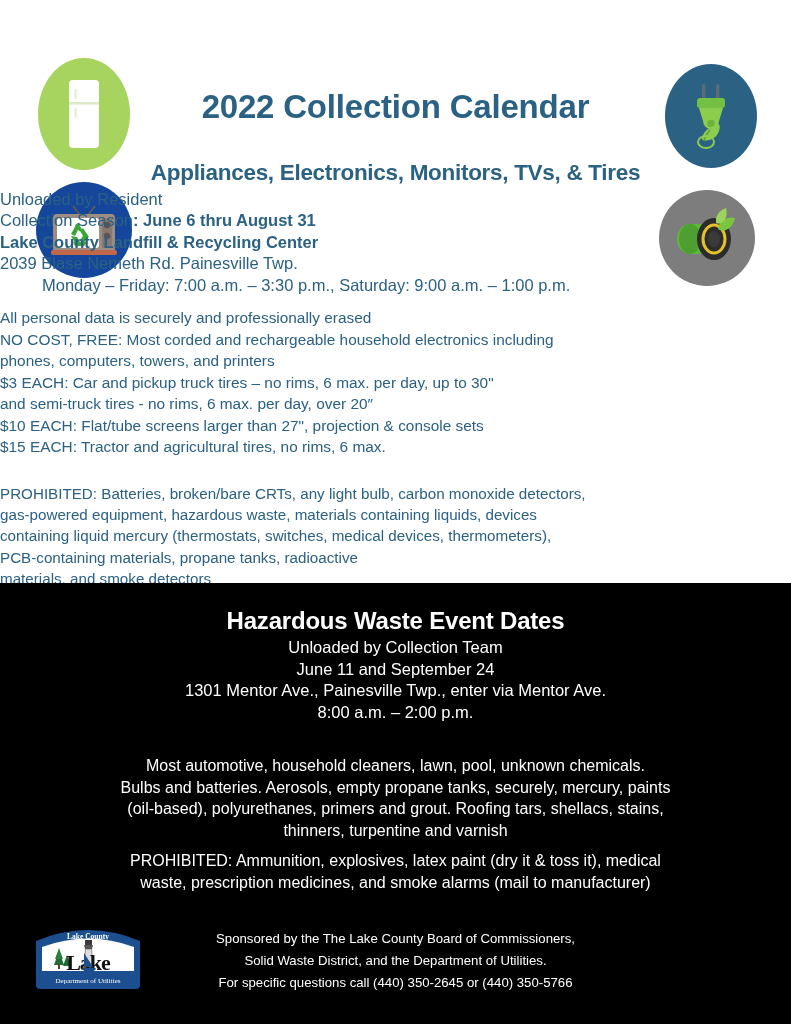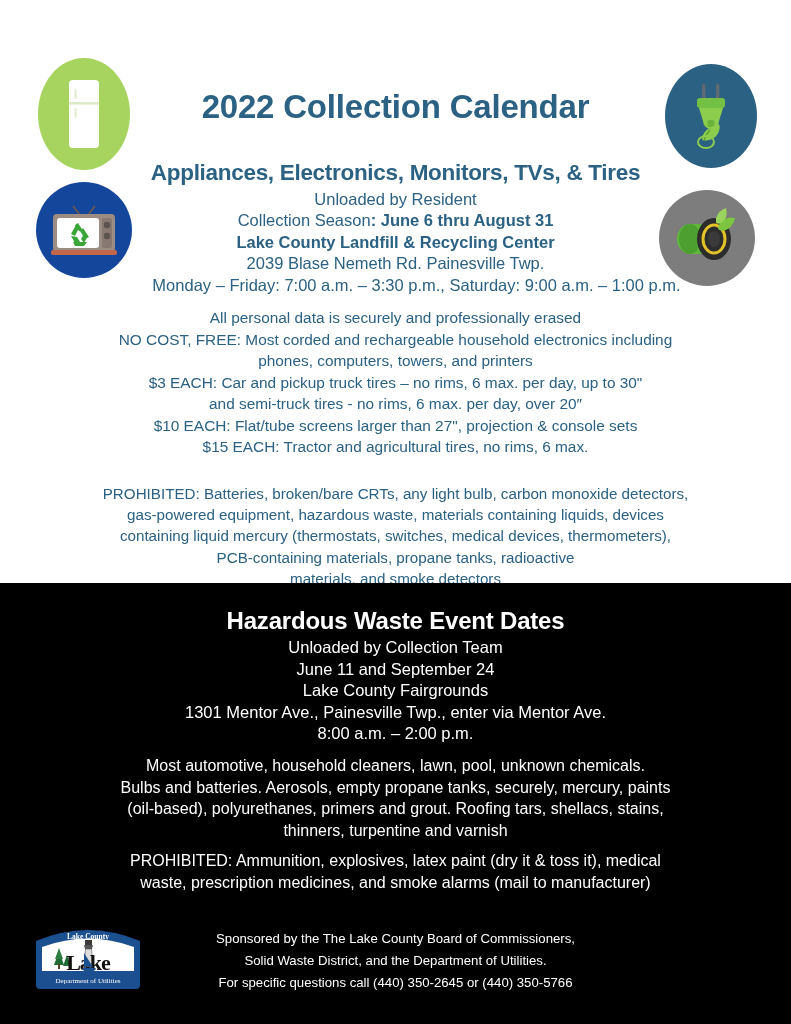--- a/index.html
+++ b/index.html
@@ -59,21 +59,21 @@
     text-align: center;
     font-size: 22.5px;
     font-weight: bold;
     letter-spacing: -0.3px;
     color: #2b6183;
   }
   .center-block {
     position: absolute;
     left: 0;
     width: 791px;
-    text-align: center;
+    text-align: left;
   }
   .line { color: #2b6183; }
   .b { font-weight: normal; }
 
   .venue-block { top: 189px; font-size: 16px; line-height: 21.4px; }
   .venue-block .r1 { font-weight: normal; font-size: 16.5px; }
   .venue-block .r2,
   .venue-block .r3 { font-weight: bold; font-size: 16.5px; }
   .venue-block .r4 { font-weight: normal; font-size: 16.5px; }
   .venue-block .r5 { font-weight: normal; font-size: 16.5px; padding-left: 42px; }
@@ -208,21 +208,20 @@
     </div>
   </div>
 
   <div class="blue-section">
 
     <div class="blue-title">Hazardous Waste Event Dates</div>
 
     <div class="blue-center haz-venue">
       <div>Unloaded by Collection Team</div>
       <div class="b">June 11 and September 24</div>
-      <div class="b">Lake County Fairgrounds</div>
       <div>1301 Mentor Ave., Painesville Twp., enter via Mentor Ave.</div>
       <div>8:00 a.m. – 2:00 p.m.</div>
     </div>
 
     <div class="blue-center haz-body">
       <div>Most automotive, household cleaners, lawn, pool, unknown chemicals.</div>
       <div>Bulbs and batteries. Aerosols, empty propane tanks, securely, mercury, paints</div>
       <div>(oil-based), polyurethanes, primers and grout. Roofing tars, shellacs, stains,</div>
       <div>thinners, turpentine and varnish</div>
     </div>

